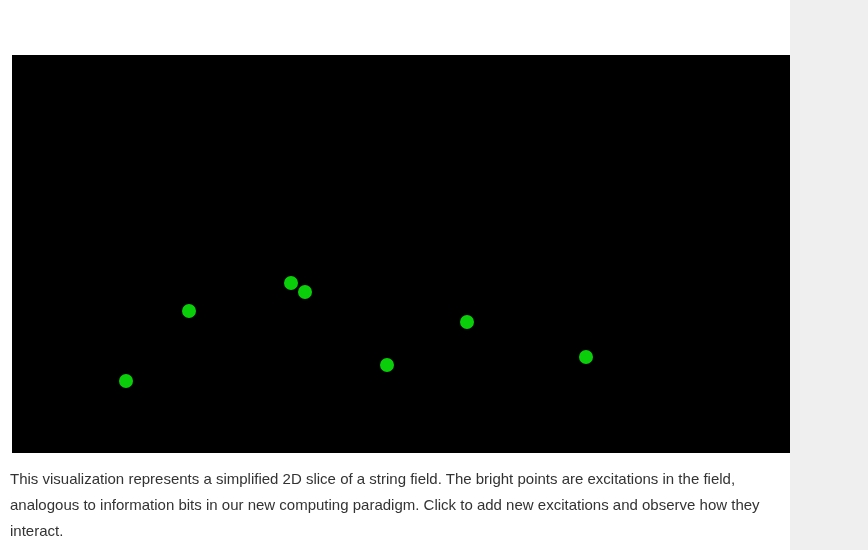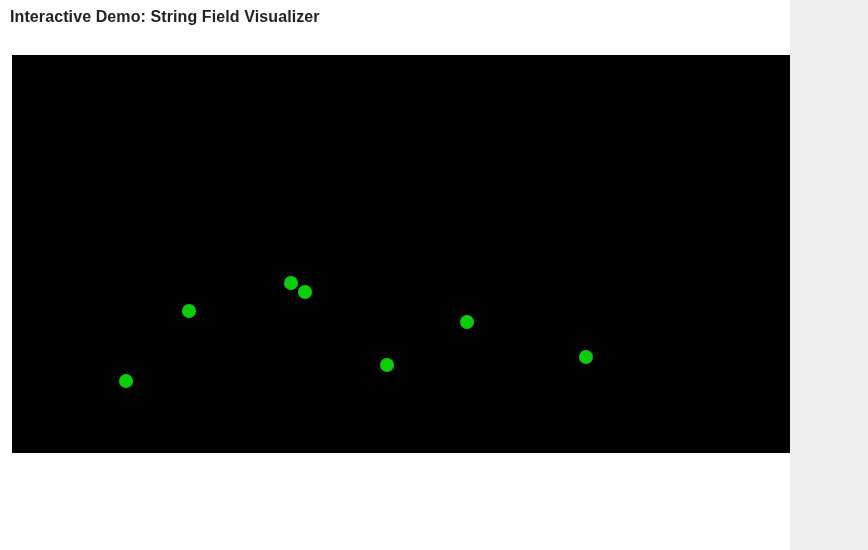--- a/index.html
+++ b/index.html
@@ -75,28 +75,28 @@
     width: 78px;
     height: 550px;
     background: #efefef;
   }
 </style>
 </head>
 <body>
 
 <div class="page-column">
 
-  <div class="demo-title">Interactive Demo: String Field Visualizer</div>
 
   <div class="field-canvas" style="background: rgb(0, 0, 0); width: 798px; height: 398px;">
       <div class="excitation" style="left: 114px; top: 326px; width: 14px; height: 14px; margin-left: -7px; margin-top: -7px; background: rgb(10, 206, 10);"></div>
       <div class="excitation" style="left: 177px; top: 256px; width: 14px; height: 14px; margin-left: -7px; margin-top: -7px; background: rgb(10, 206, 10);"></div>
       <div class="excitation" style="left: 279px; top: 228px; width: 14px; height: 14px; margin-left: -7px; margin-top: -7px; background: rgb(10, 206, 10);"></div>
       <div class="excitation" style="left: 293px; top: 237px; width: 14px; height: 14px; margin-left: -7px; margin-top: -7px; background: rgb(10, 206, 10);"></div>
       <div class="excitation" style="left: 375px; top: 310px; width: 14px; height: 14px; margin-left: -7px; margin-top: -7px; background: rgb(10, 206, 10);"></div>
       <div class="excitation" style="left: 455px; top: 267px; width: 14px; height: 14px; margin-left: -7px; margin-top: -7px; background: rgb(10, 206, 10);"></div>
       <div class="excitation" style="left: 574px; top: 302px; width: 14px; height: 14px; margin-left: -7px; margin-top: -7px; background: rgb(10, 206, 10);"></div>
     </div>
 
+  <div class="demo-caption">This visualization represents a simplified 2D slice of a string field. The bright points are excitations in the field, analogous to information bits in our new computing paradigm. Click to add new excitations and observe how they interact.</div>
 
 </div>
 
 <div class="side-gutter"></div>
 
 </body></html>

